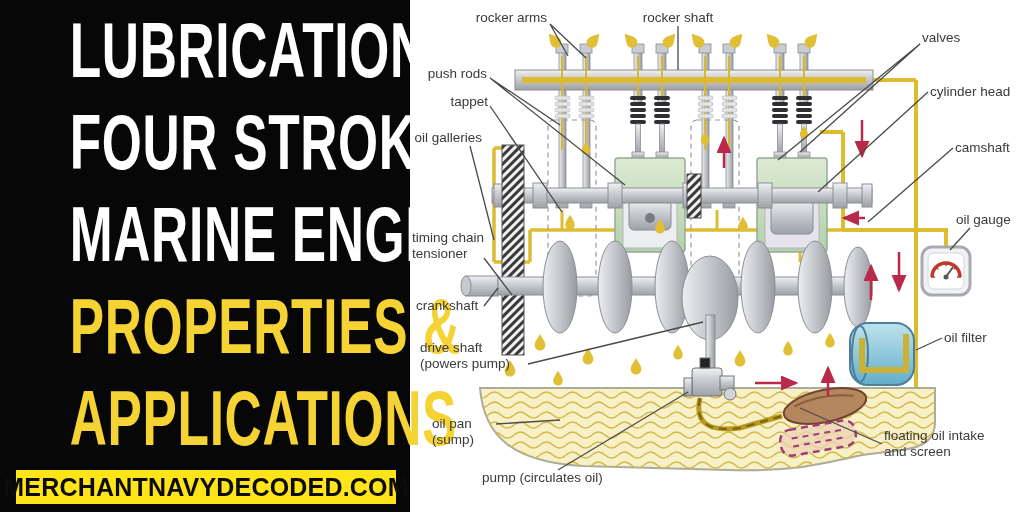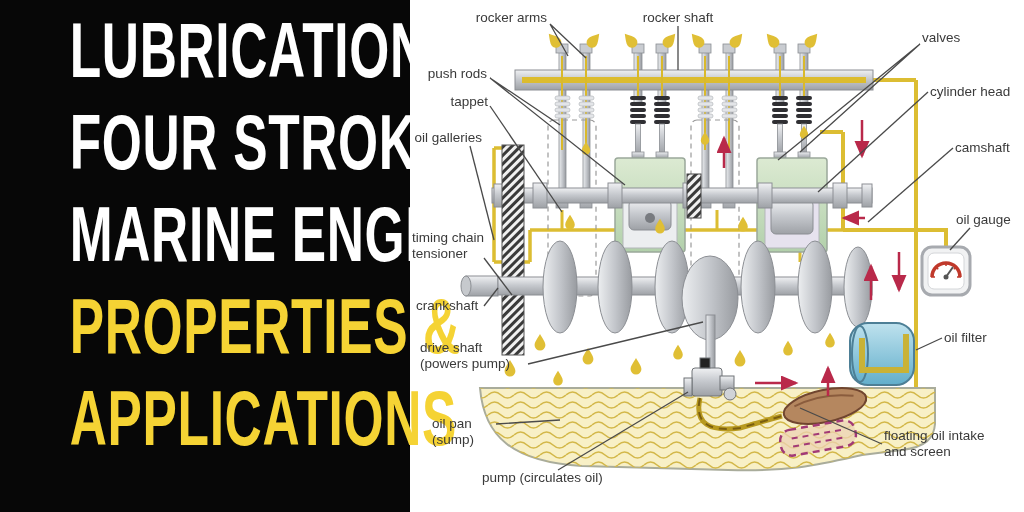--- a/index.html
+++ b/index.html
@@ -32,20 +32,21 @@
 <div class="canvas">
 
   <div class="left-panel">
     <div class="title-block">
       <span class="tline">LUBRICATION OF</span>
       <span class="tline">FOUR STROKE</span>
       <span class="tline">MARINE ENGINE</span>
       <span class="tline accent">PROPERTIES &amp;</span>
       <span class="tline accent">APPLICATIONS</span>
     </div>
+    <div class="site-banner">MERCHANTNAVYDECODED.COM</div>
   </div>
 
   <div class="diagram">
   <svg width="614" height="512" viewBox="0 0 614 512">
     <defs>
       <linearGradient id="mv" x1="0" y1="0" x2="0" y2="1">
         <stop offset="0" stop-color="#f0f1f3"></stop>
             <stop offset="0.45" stop-color="#c7cacf"></stop>
             <stop offset="1" stop-color="#9ea1a6"></stop>
       </linearGradient>

